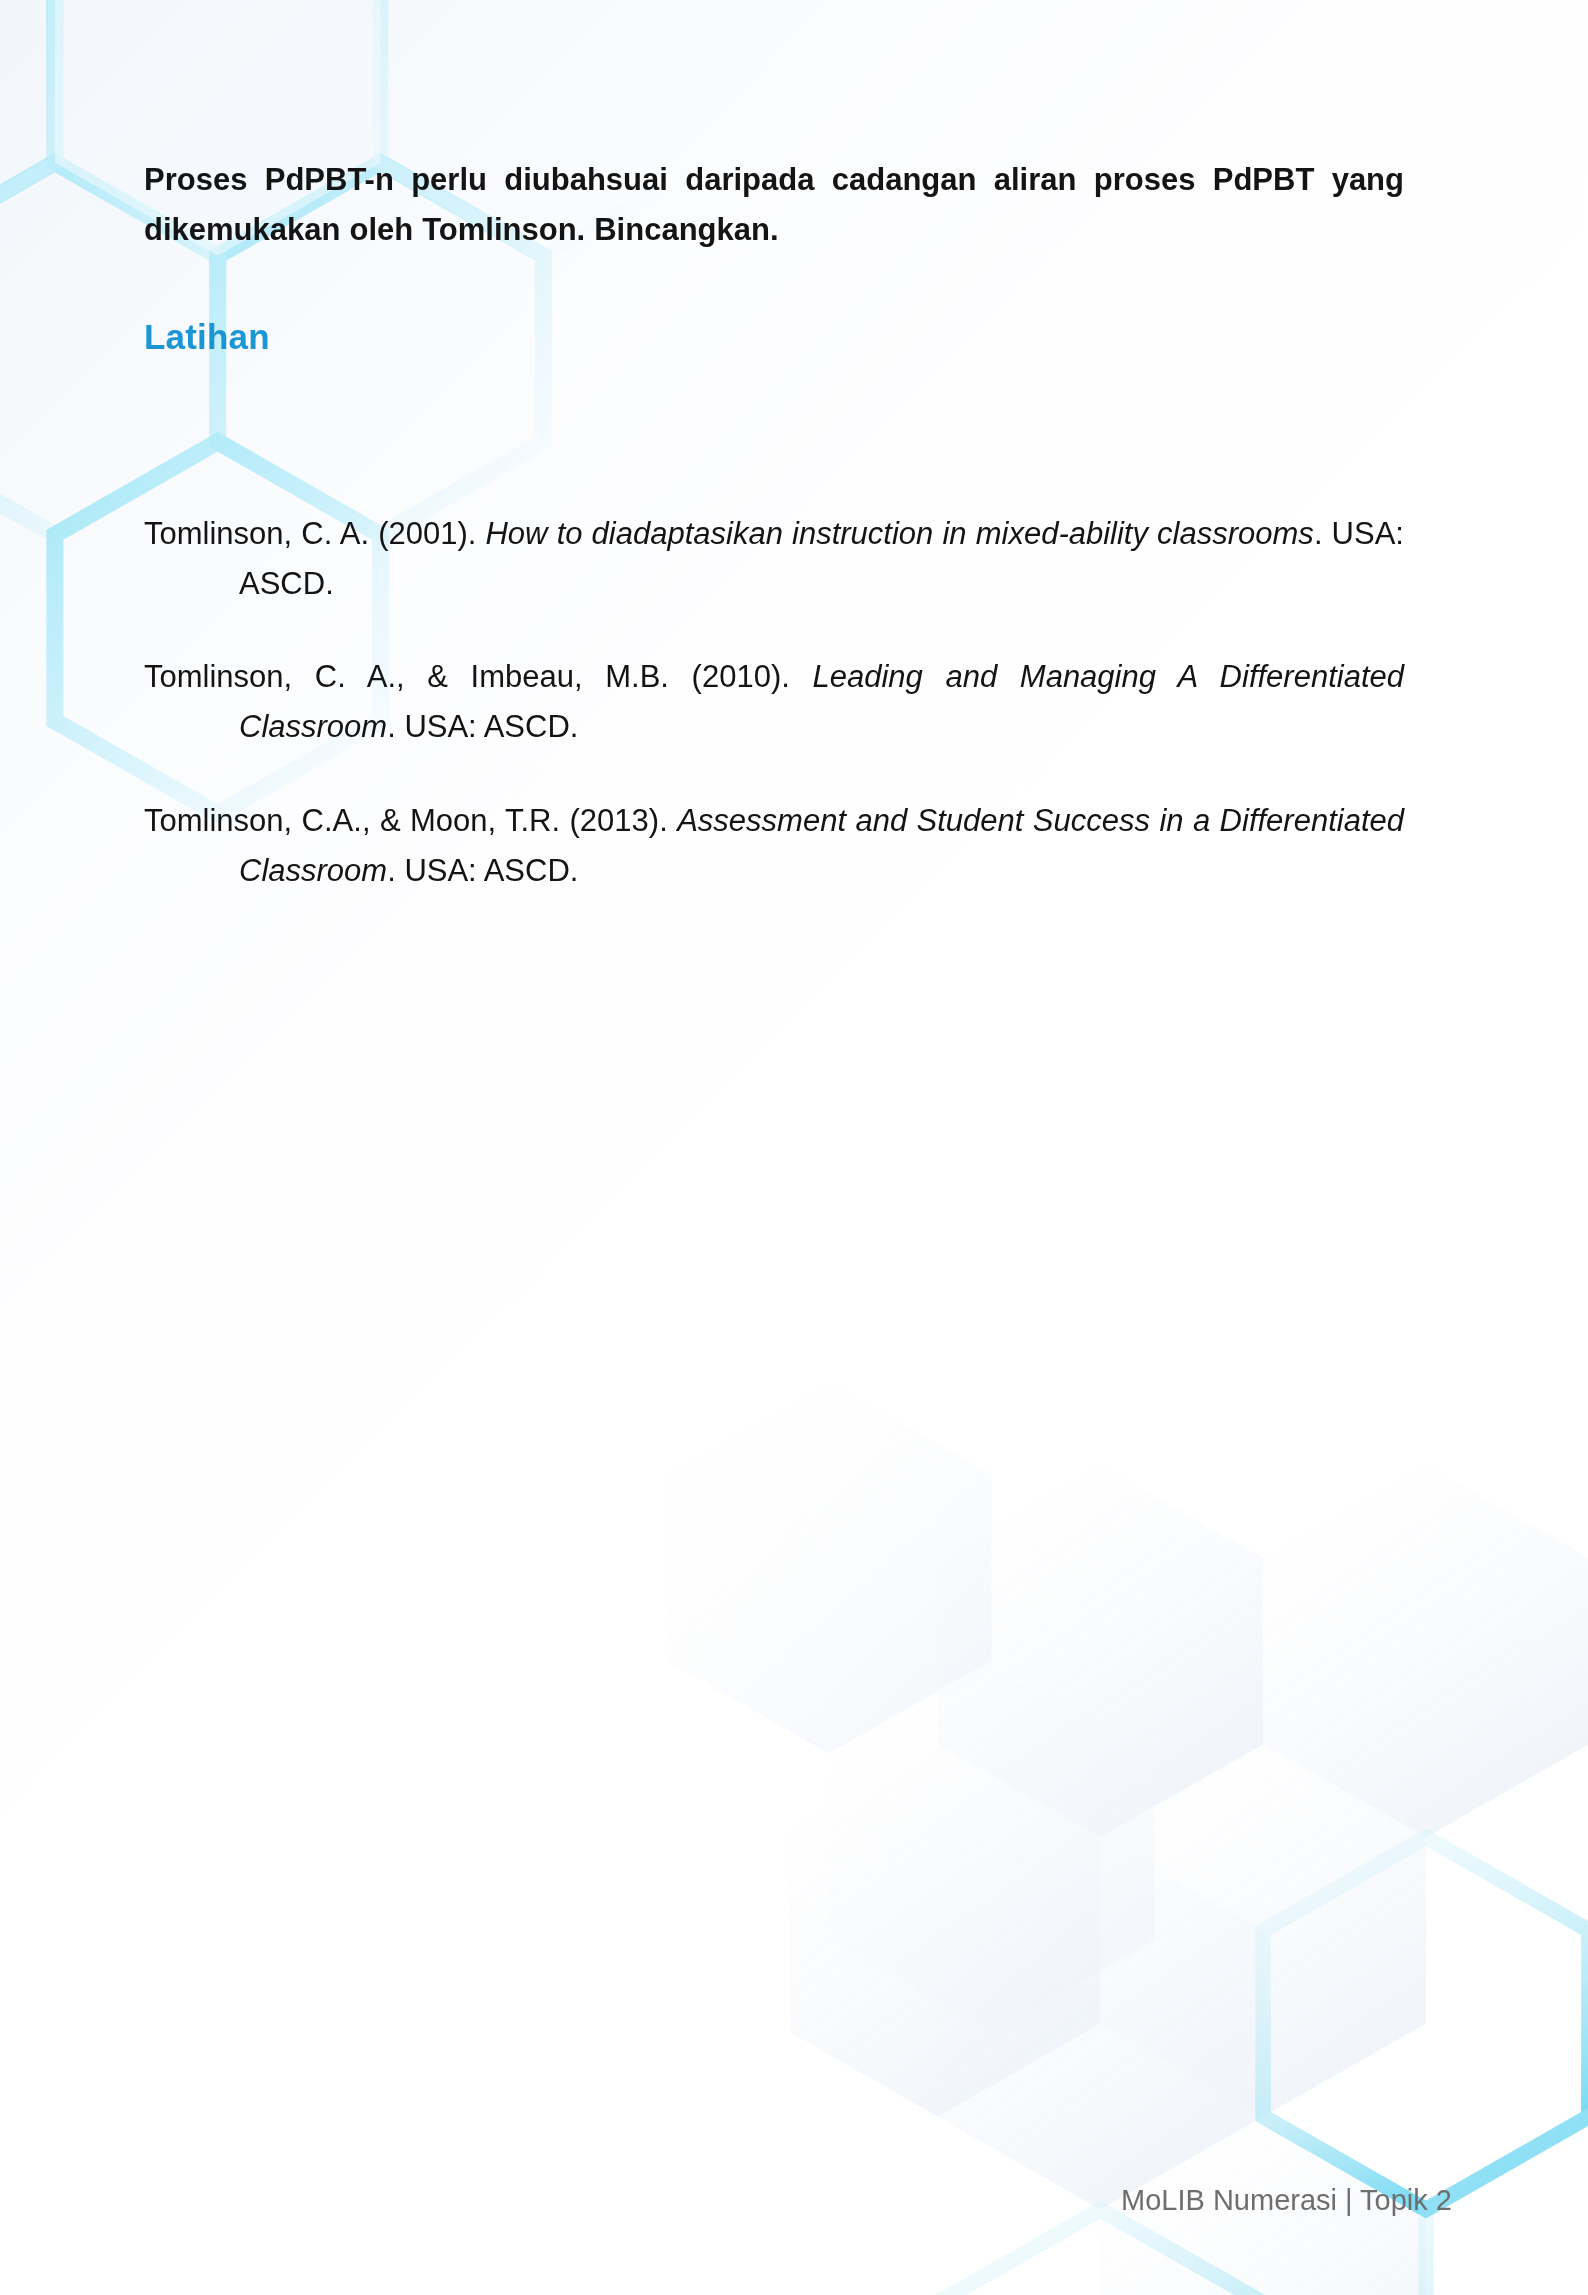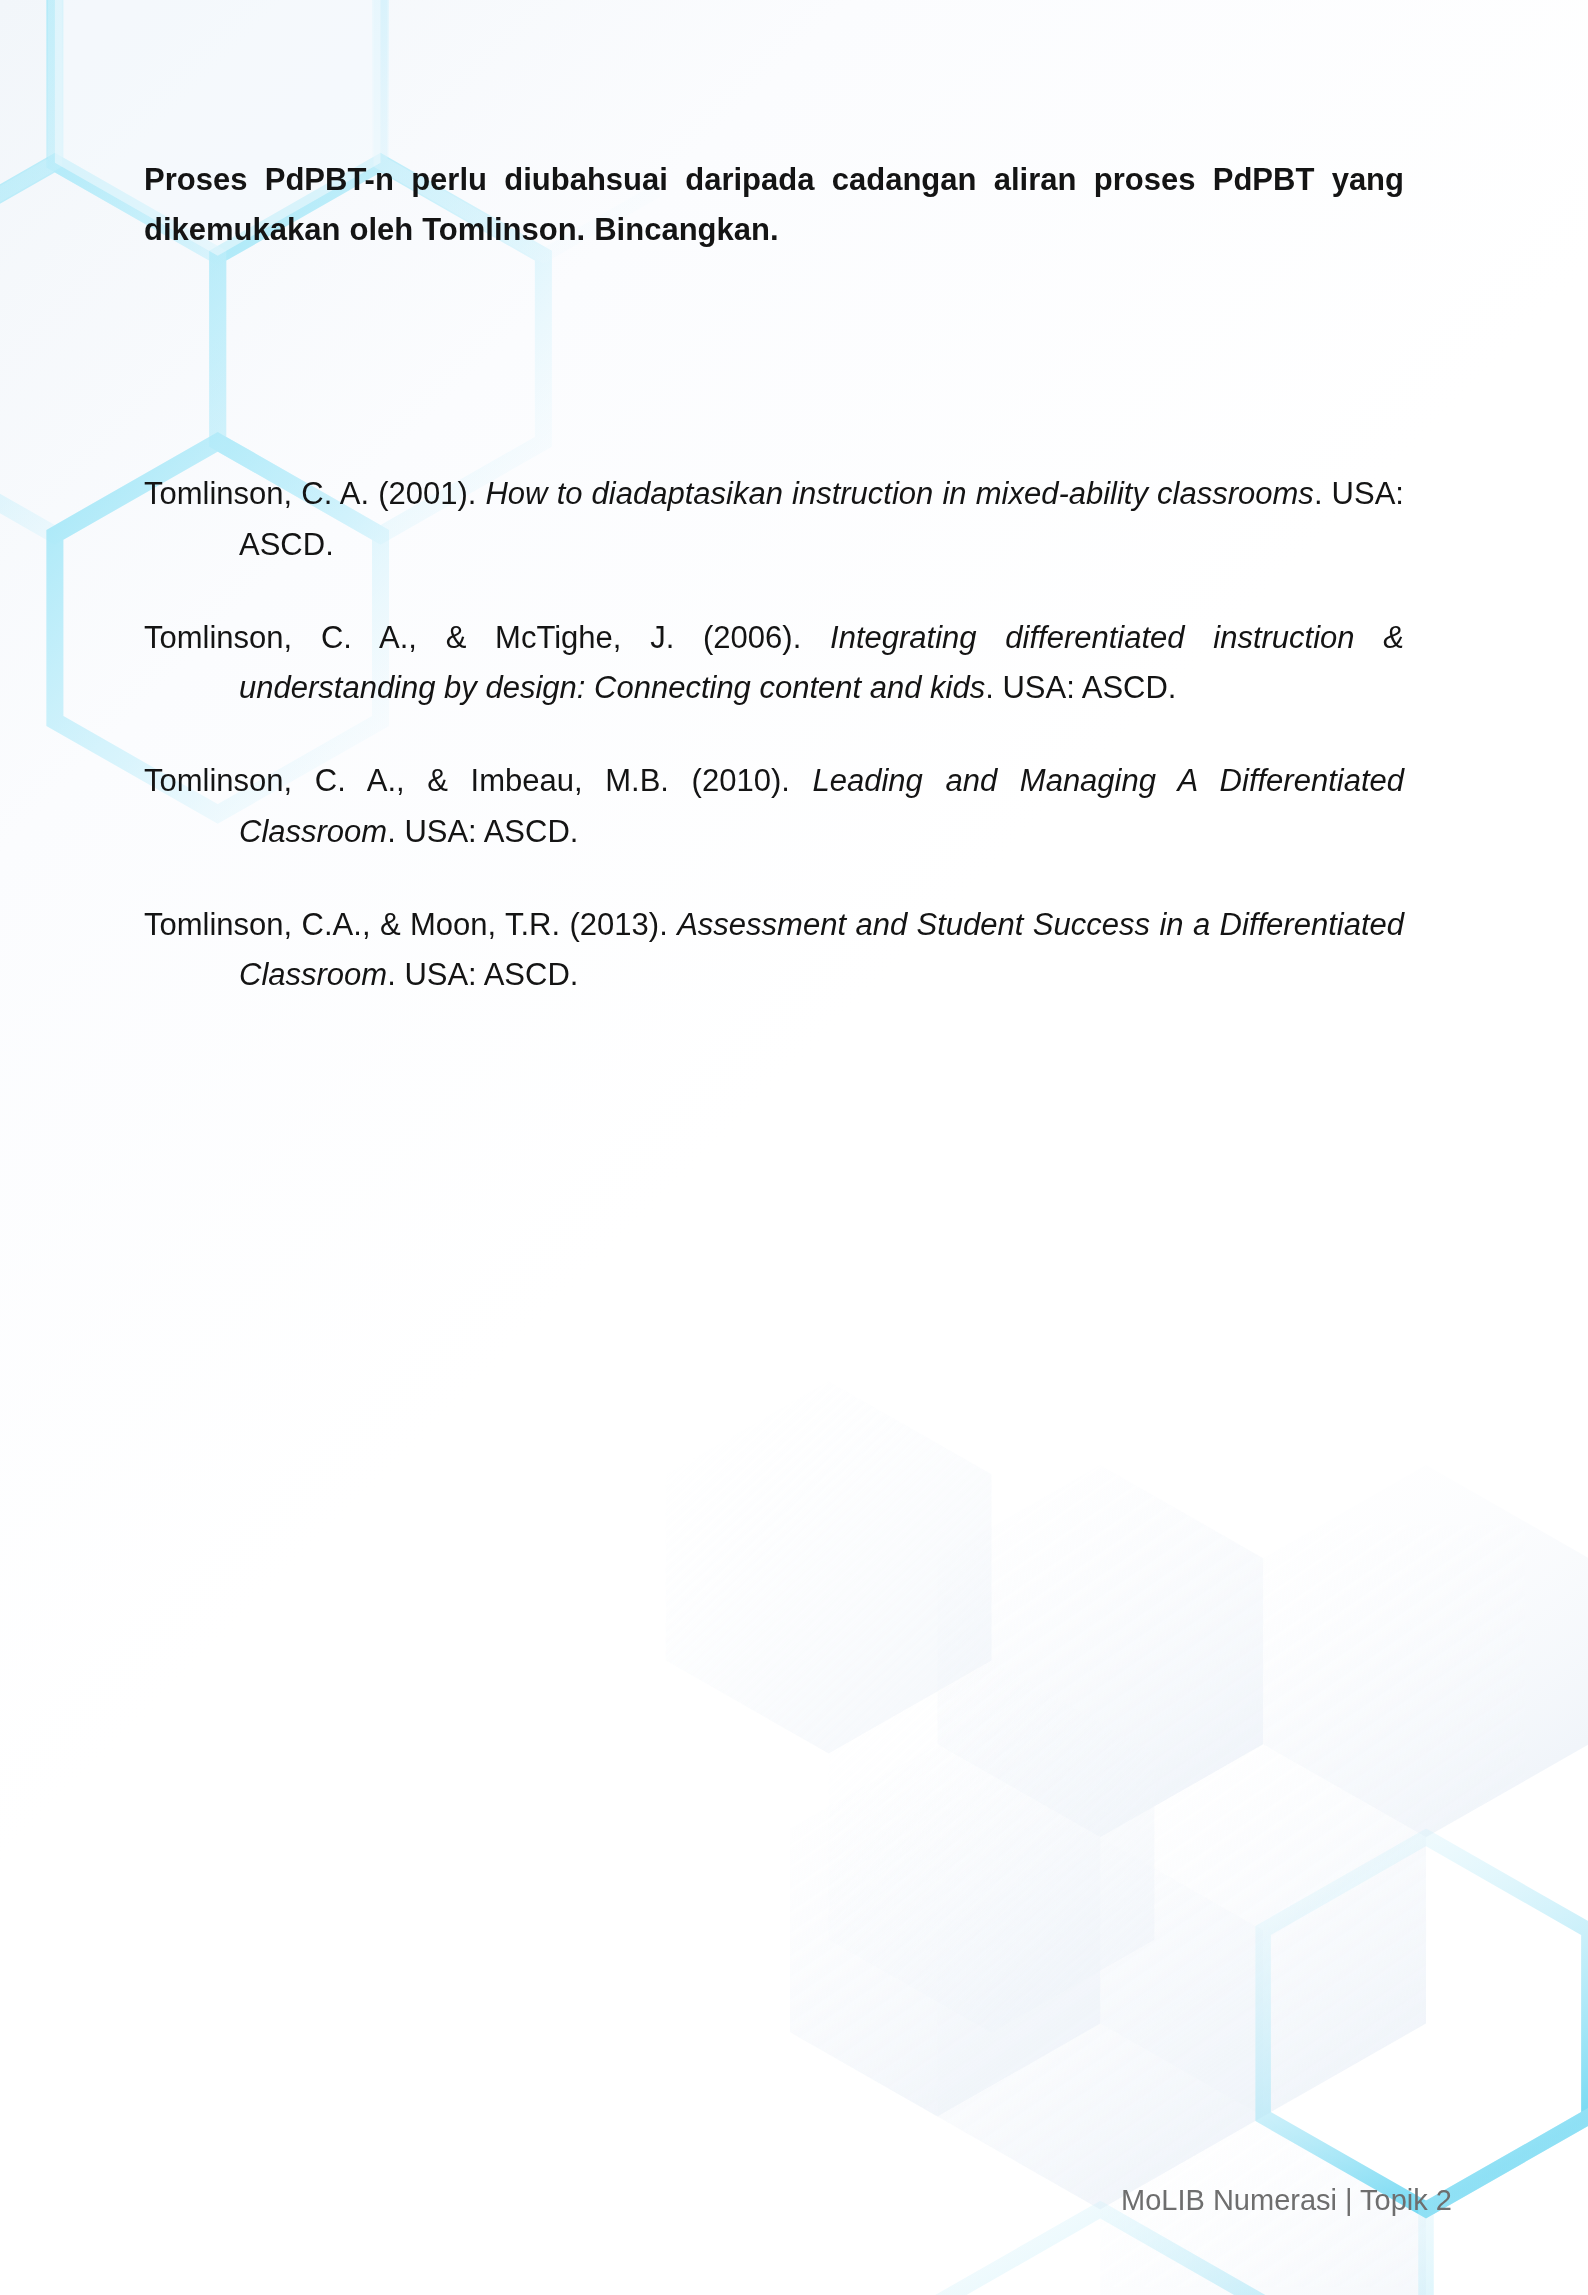--- a/index.html
+++ b/index.html
@@ -203,29 +203,29 @@
     </svg>
   </div>
 
   <div class="content">
 
     <div class="gap-14"></div>
     <p class="body-para">Proses PdPBT-n perlu diubahsuai daripada cadangan aliran proses PdPBT yang dikemukakan oleh Tomlinson. Bincangkan.</p>
 
     <div class="gap-80"></div>
 
+    <h2 class="section-heading">Latihan</h2>
     <div class="gap-46"></div>
 
     <div class="gap-120"></div>
 
     <div class="gap-30"></div>
 
     <ul class="ref-list">
       <li class="ref-item">Tomlinson, C. A. (2001). <i>How to diadaptasikan instruction in mixed-ability classrooms</i>. USA: ASCD.</li>
-      <li class="ref-item">Tomlinson, C. A., &amp; McTighe, J. (2006). <i>Integrating differentiated instruction &amp; understanding by design: Connecting content and kids</i>. USA: ASCD.</li>
       <li class="ref-item">Tomlinson, C. A., &amp; Imbeau, M.B. (2010). <i>Leading and Managing A Differentiated Classroom</i>. USA: ASCD.</li>
       <li class="ref-item">Tomlinson, C.A., &amp; Moon, T.R. (2013). <i>Assessment and Student Success in a Differentiated Classroom</i>. USA: ASCD.</li>
     </ul>
 
   </div>
 
   <div class="footer">
     <div class="footer-label">MoLIB Numerasi | Topik 2</div>
   </div>
 

